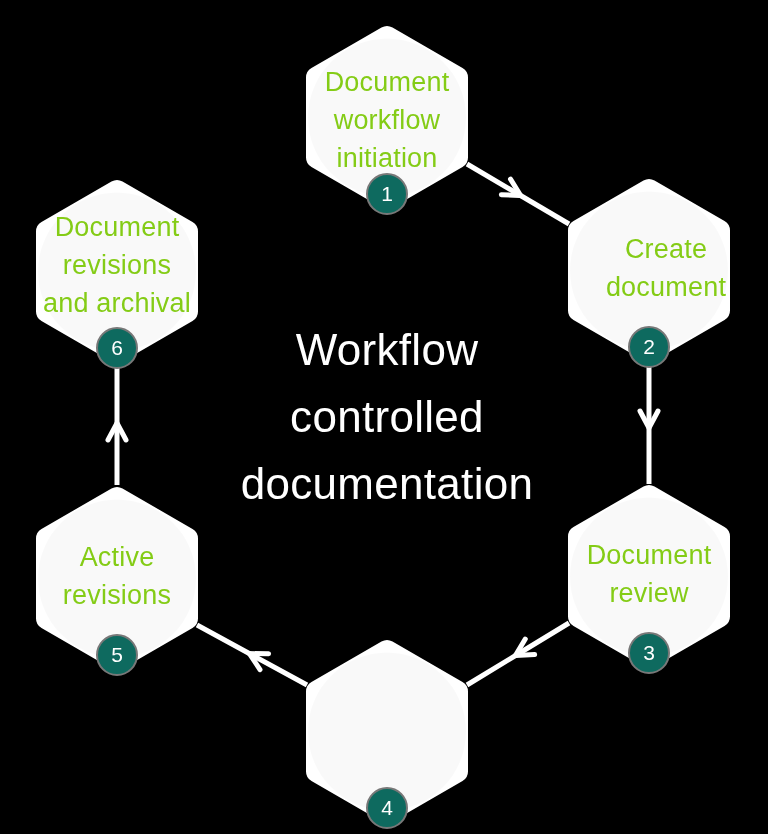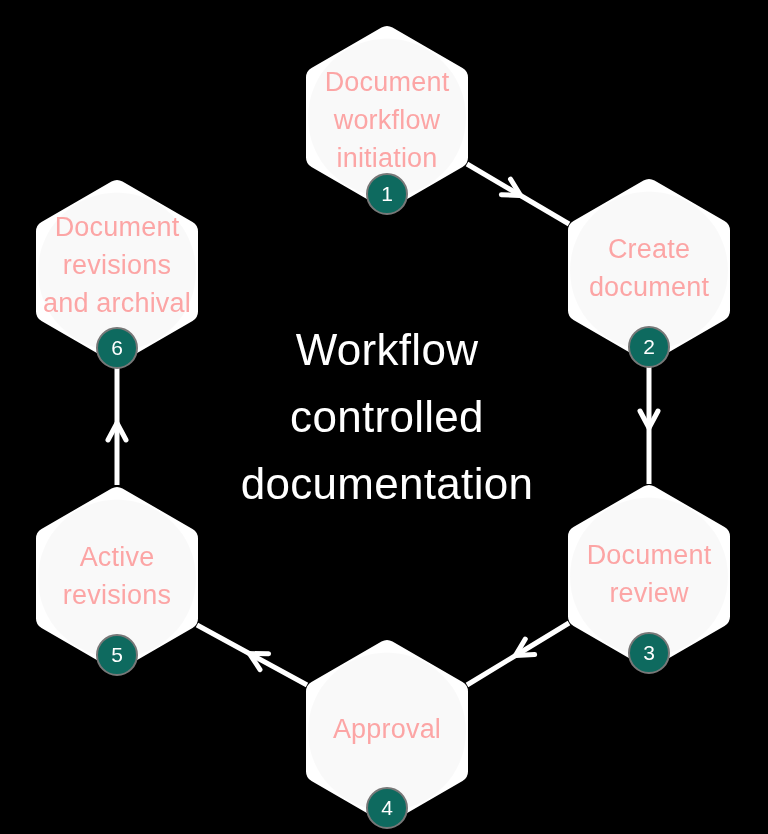--- a/index.html
+++ b/index.html
@@ -20,21 +20,21 @@
     left: 0;
     top: 0;
   }
   .hex-label {
     position: absolute;
     width: 200px;
     transform: translate(-50%, -50%);
     text-align: center;
     font-size: 27px;
     line-height: 38px;
-    color: #fca5a5;
+    color: #84cc16;
     white-space: pre-line;
     letter-spacing: 0.2px;
   }
   .badge {
     position: absolute;
     width: 38px;
     height: 38px;
     border-radius: 50%;
     background: #0e6a5f;
     border: 2px solid #787878;
@@ -104,25 +104,24 @@
       <g>
         <polygon points="117,191 187,231.5 187,311.5 117,352 47,311.5 47,231.5"></polygon>
         <circle cx="117" cy="271.5" r="79" fill="#000000" opacity="0.025" stroke="none"></circle>
       </g>
     </g>
   </svg>
 
   <div class="hex-label" style="left:387px; top:120px;">Document
 workflow
 initiation</div>
-  <div class="hex-label" style="left:649px; top:268px;">Create
+  <div class="hex-label" style="left:666px; top:268px;">Create
 document</div>
   <div class="hex-label" style="left:649px; top:574px;">Document
 review</div>
-  <div class="hex-label" style="left:387px; top:729px;">Approval</div>
   <div class="hex-label" style="left:117px; top:576px;">Active
 revisions</div>
   <div class="hex-label" style="left:117px; top:265px;">Document
 revisions
 and archival</div>
 
   <div class="badge" style="left:387px; top:194px;">
     <span>1</span>
   </div>
   <div class="badge" style="left:649px; top:347px;">

